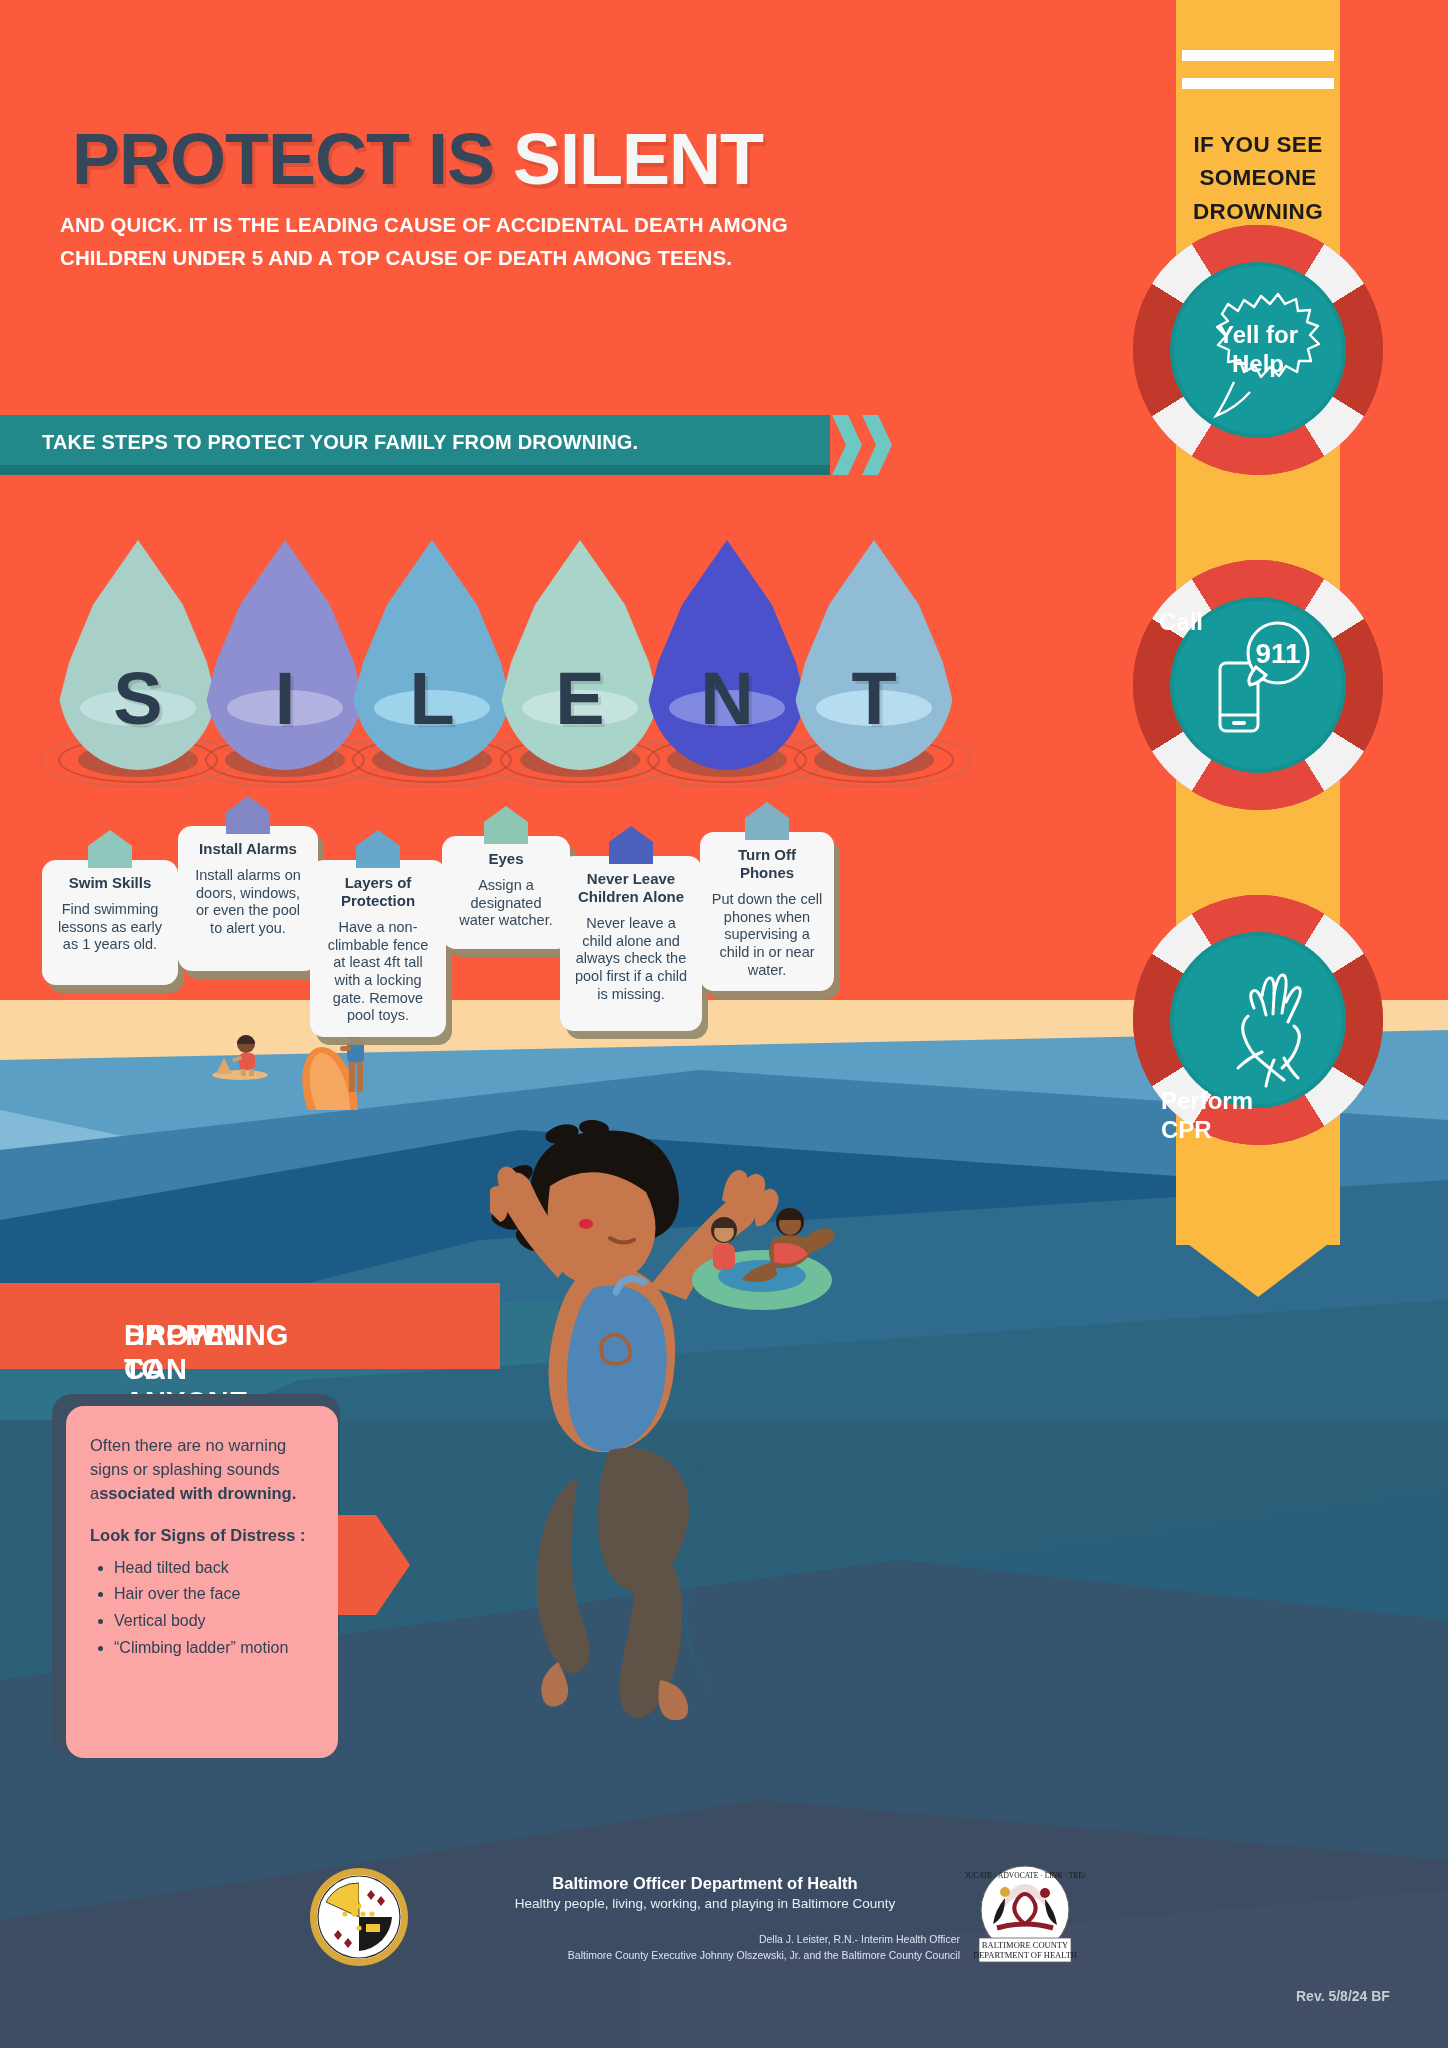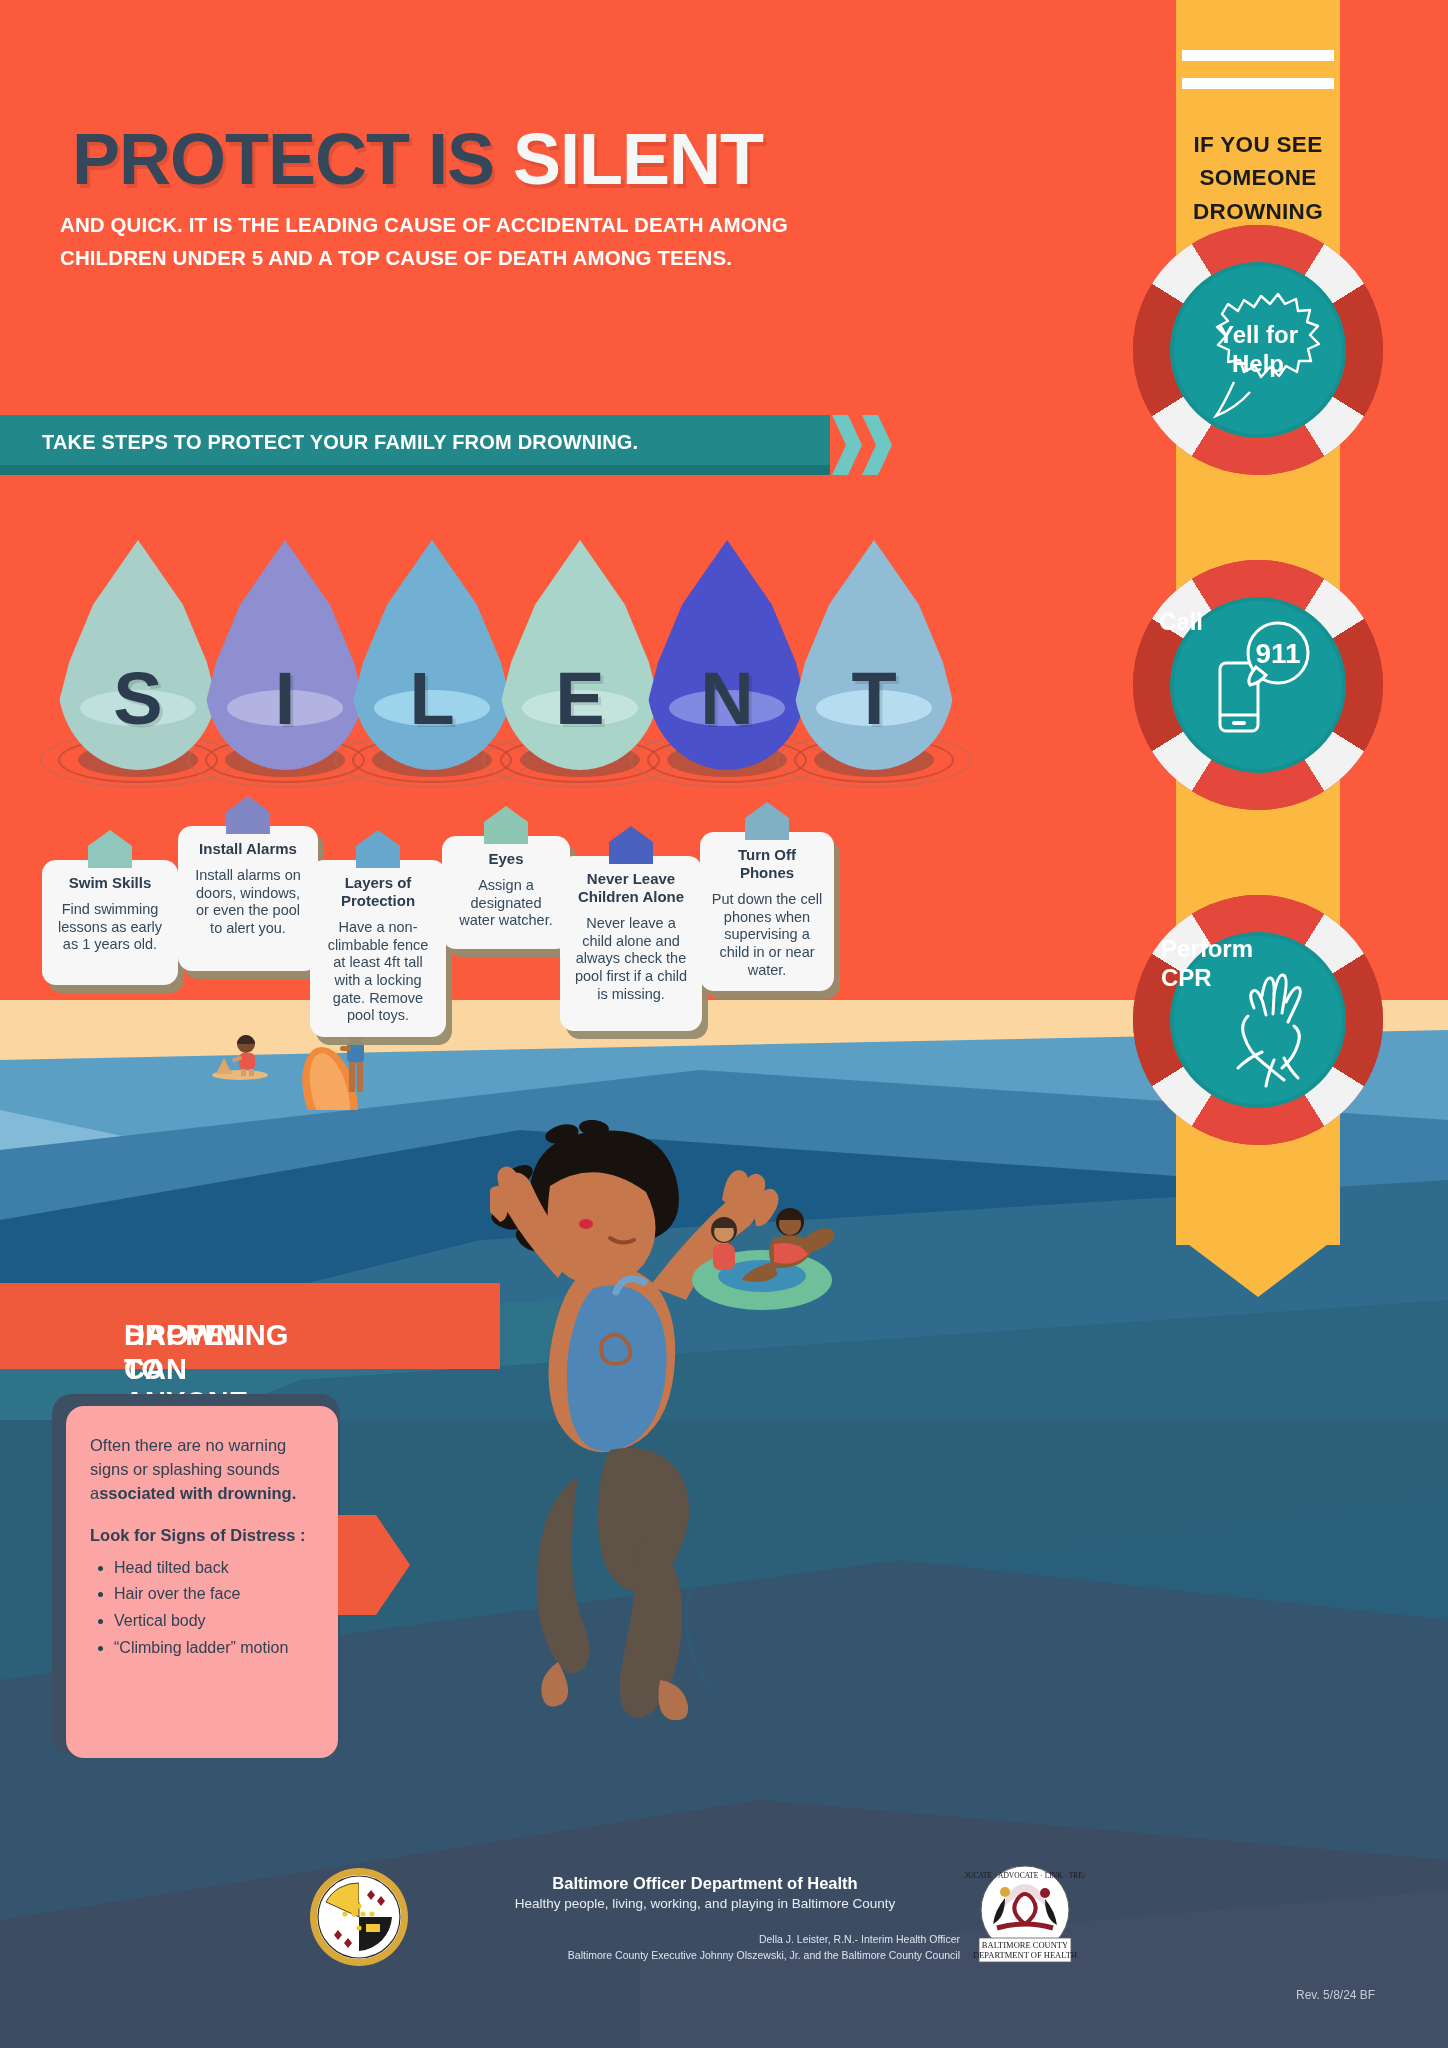--- a/index.html
+++ b/index.html
@@ -107,21 +107,21 @@
       #c0392b 238deg 302deg,#f2f2f2 302deg 328deg,#e4483c 328deg 360deg);}
   .ring .hub{position:absolute;left:37px;top:37px;width:176px;height:176px;border-radius:50%;
      background:#16999b;box-shadow:0 0 0 4px rgba(0,0,0,.06) inset;}
   .ring .hub-txt{position:absolute;inset:0;display:flex;align-items:center;justify-content:center;
      color:#fff;font-size:24px;font-weight:bold;text-align:center;line-height:1.2;}
   .hlogo{position:absolute;left:965px;top:1862px;width:120px;height:108px;}
   .foot-t1{position:absolute;left:470px;top:1874px;width:470px;text-align:center;color:#fff;
      font-size:16.5px;font-weight:bold;}
   .foot-t2{position:absolute;left:450px;top:1896px;width:510px;text-align:center;color:#e8eef3;font-size:13.5px;}
   .foot-t3{position:absolute;left:450px;top:1932px;width:510px;text-align:right;color:#dde5ec;font-size:10.5px;line-height:1.5;}
-  .rev{position:absolute;left:1296px;top:1988px;color:#c6ced6;font-size:12px;}
+  .rev{position:absolute;left:1296px;top:1988px;color:#c6ced6;font-size:14px;font-weight:bold;}
 
   
   .fig{position:absolute;}
 </style>
 </head>
 <body>
 
 <div class="poster">
 
   <div class="bg-orange"></div>
@@ -412,21 +412,21 @@
           <path d="M116 70 q8 -17 13 -14 q4 3 -4 19 l-7 15"></path>
           <path d="M84 76 q-6 -14 -1 -17 q5 -3 10 12 l3 12"></path>
           <path d="M78 84 q-8 8 -4 20 q5 16 18 26 q12 10 22 18"></path>
           <path d="M124 94 q8 6 4 18 q-4 14 -16 24"></path>
           <path d="M92 120 q-14 6 -24 16"></path>
           <path d="M104 128 q-6 14 -8 26"></path>
           <path d="M114 126 q6 12 14 20"></path>
         </g>
       </svg>
     </div>
-    <div class="hub-txt" style="align-items:flex-start;justify-content:flex-start;padding:40px 0 0 28px;text-align:left">
+    <div class="hub-txt" style="align-items:flex-end;justify-content:flex-start;padding:40px 0 0 28px;text-align:left">
       <div><span>Perform</span><br><span>CPR</span></div>
     </div>
   </div>
 
   <svg class="fig" style="left:308px;top:1866px" width="102" height="102" viewBox="0 0 102 102">
     <circle cx="51" cy="51" r="49" fill="#d8a93a"></circle>
     <circle cx="51" cy="51" r="44" fill="#fff"></circle>
     <circle cx="51" cy="51" r="41" fill="none" stroke="#2b2b2b" stroke-width="1.2"></circle>
     <path d="M18 36 a36 36 0 0 1 33 -19 v34z" fill="#f2c73a"></path>
     <path d="M18 36 a36 36 0 0 1 33 -19 v34z" fill="none" stroke="#1a1a1a" stroke-width=".8"></path>

